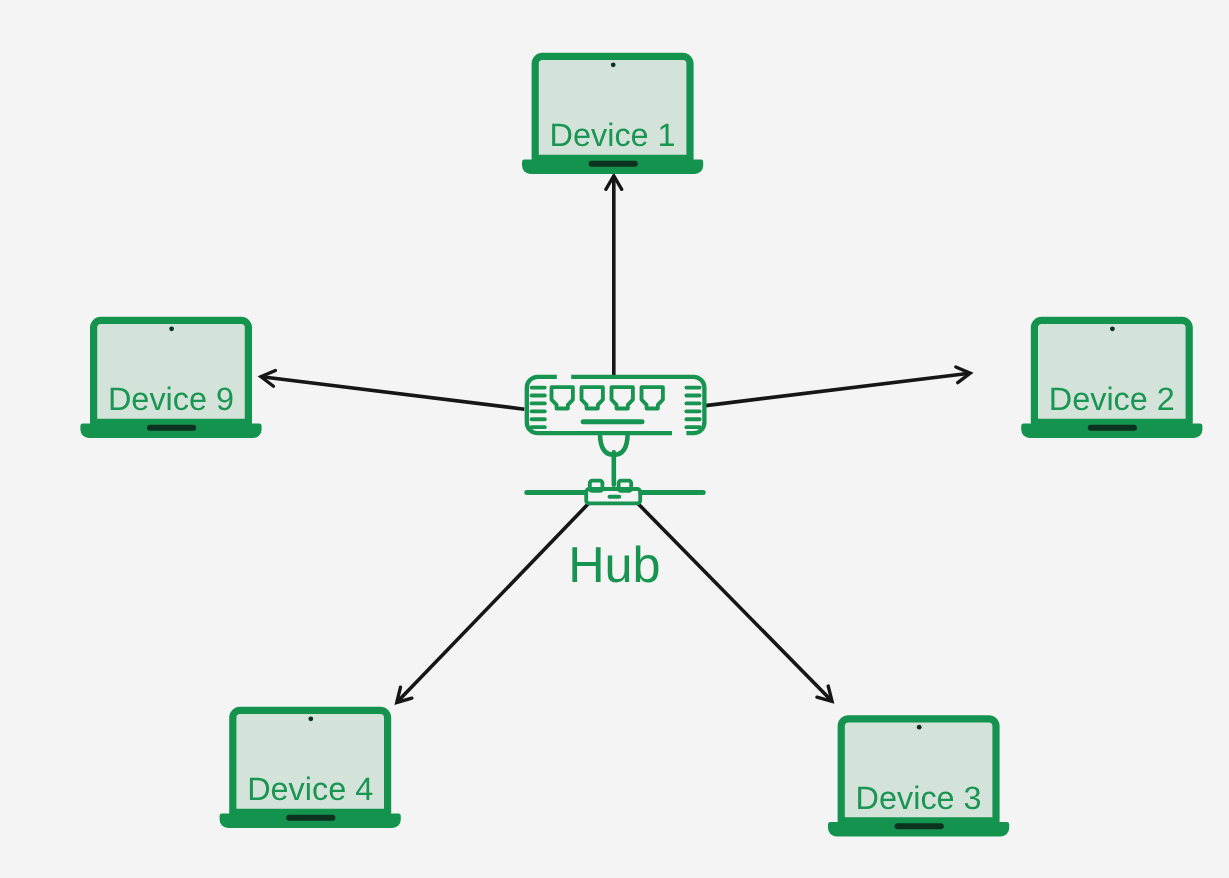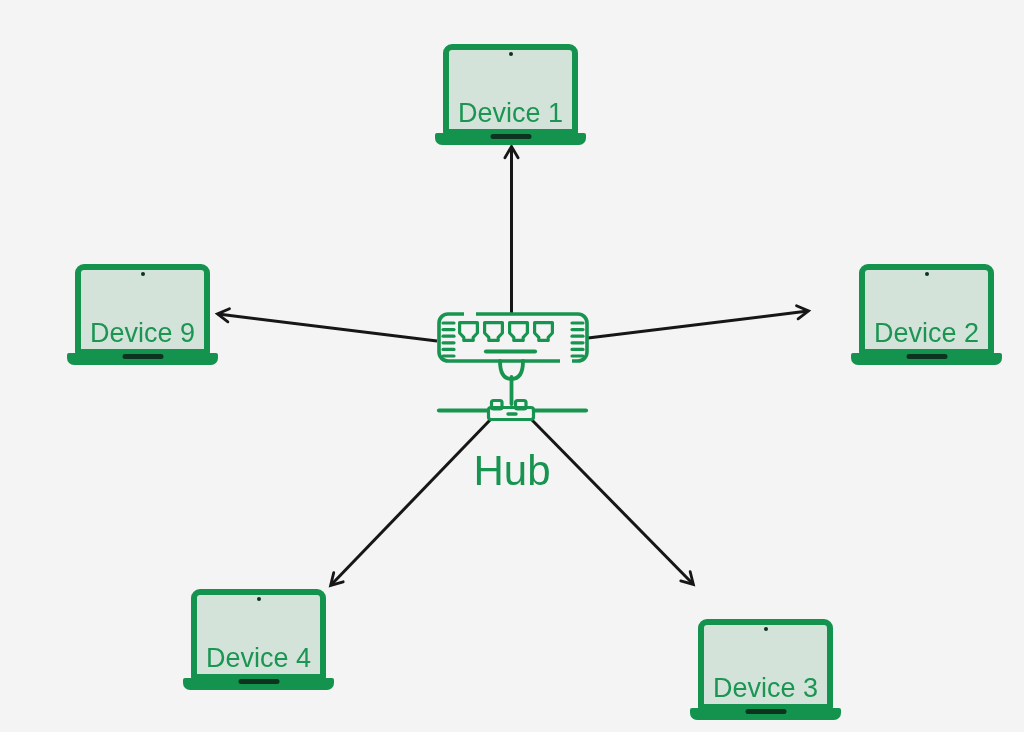--- a/index.html
+++ b/index.html
@@ -70,21 +70,21 @@
     width: 41px;
     height: 5px;
     border-radius: 3px;
     background: #0c3220;
   }
   
   .node-d1 { left: 435px; top: 44px; }
   .node-d5 { left: 67px;  top: 264px; }
   .node-d2 { left: 851px; top: 264px; }
   .node-d4 { left: 183px; top: 589px; }
-  .node-d3 { left: 690px; top: 619px; }
+  .node-d3 { left: 690px; top: 596px; }
   
   .hub-icon {
     position: absolute;
     left: 430px;
     top: 303px;
     overflow: visible;
   }
   .hub-label {
     position: absolute;
     left: 512px;

